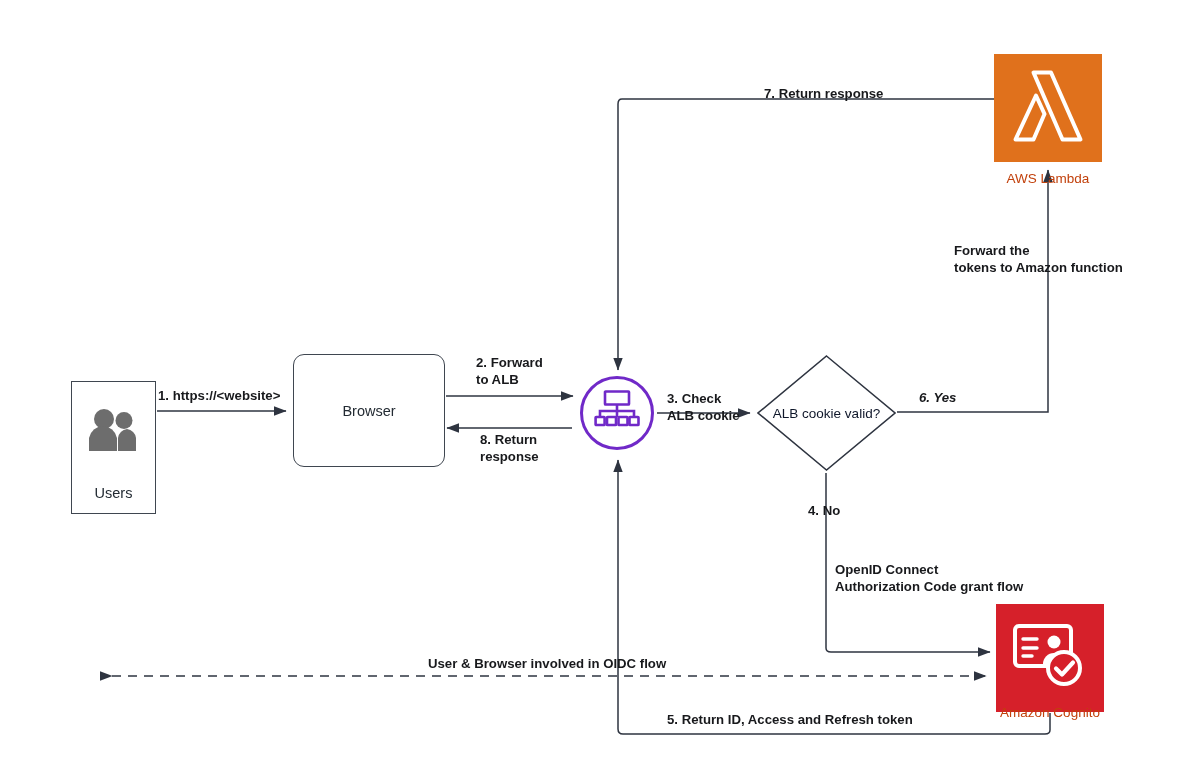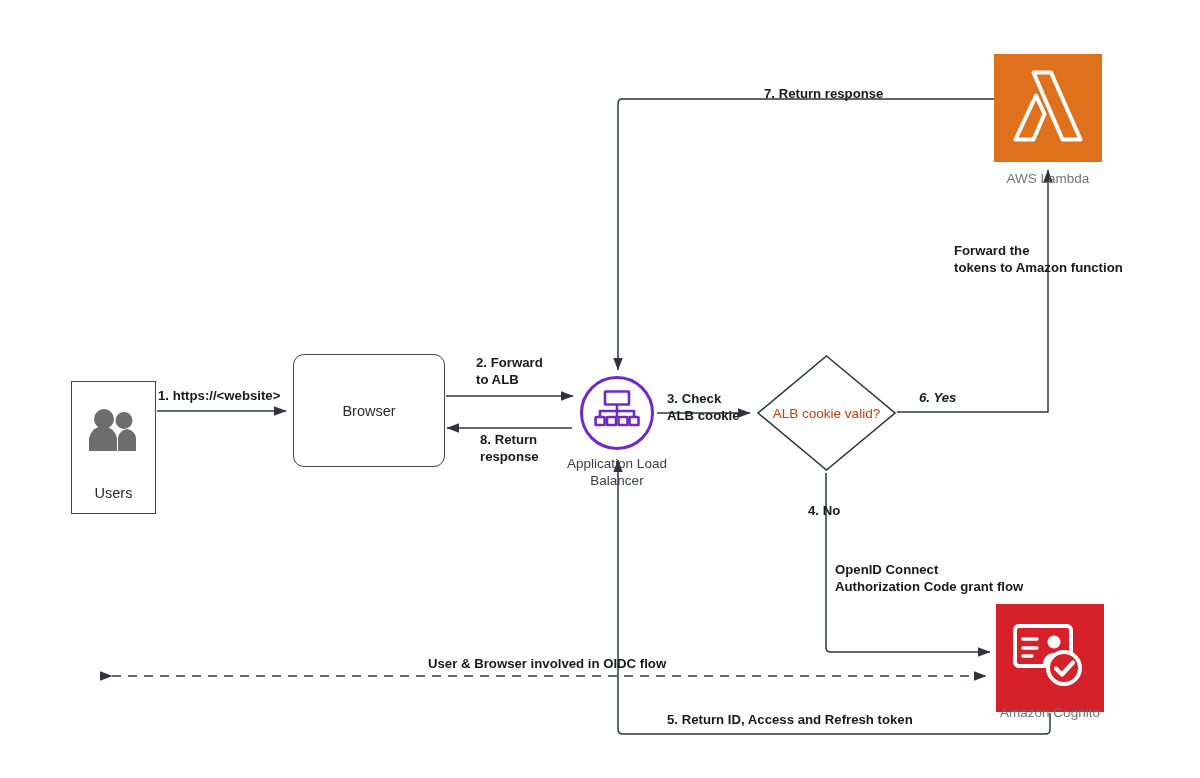--- a/index.html
+++ b/index.html
@@ -110,21 +110,21 @@
     left: 0;
     top: 0;
     width: 139px;
     height: 116px;
     display: flex;
     flex-direction: column;
     align-items: center;
     justify-content: center;
     font-size: 13.5px;
     line-height: 17px;
-    color: #c2410c;
+    color: #0f172a;
     text-align: center;
   }
 
   .aws-tile {
     width: 108px;
     height: 108px;
     display: flex;
     align-items: center;
     justify-content: center;
   }
@@ -135,21 +135,21 @@
   }
   .cognito-tile {
     left: 996px;
     top: 604px;
     background: #d6202a;
   }
   .aws-caption {
     position: absolute;
     text-align: center;
     font-size: 13.5px;
-    color: #737373;
+    color: #c2410c;
     white-space: nowrap;
   }
   .lambda-caption {
     left: 948px;
     top: 171px;
     width: 200px;
   }
   .cognito-caption {
     left: 950px;
     top: 705px;
@@ -237,22 +237,20 @@
         <path d="M23,14.5 L23,21"></path>
         <path d="M6,27 L6,21 L40,21 L40,27"></path>
         <path d="M23,21 L23,27"></path>
         <rect x="1.6" y="27" width="9" height="8" rx="0.6"></rect>
         <rect x="13" y="27" width="9" height="8" rx="0.6"></rect>
         <rect x="24.5" y="27" width="9" height="8" rx="0.6"></rect>
         <rect x="35.5" y="27" width="9" height="8" rx="0.6"></rect>
       </svg>
     </span>
   </div>
-  <div class="alb-caption">Application Load
-Balancer</div>
 
   <div class="node diamond-wrap">
     <svg width="139" height="116" viewBox="0 0 139 116" xmlns="http://www.w3.org/2000/svg">
       <polygon points="69.5,1 138,58 69.5,115 1,58" fill="#ffffff" stroke="#2e3440" stroke-width="1.5"></polygon>
     </svg>
     <div class="diamond-label">ALB cookie
 valid?</div>
   </div>
 
   <div class="node aws-tile lambda-tile">

